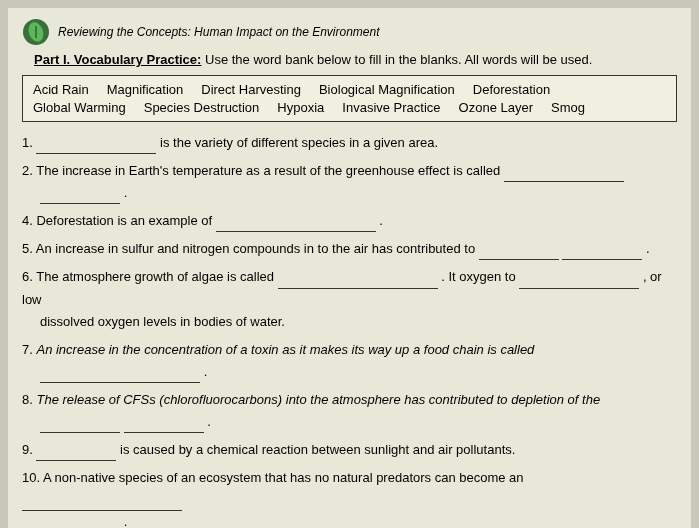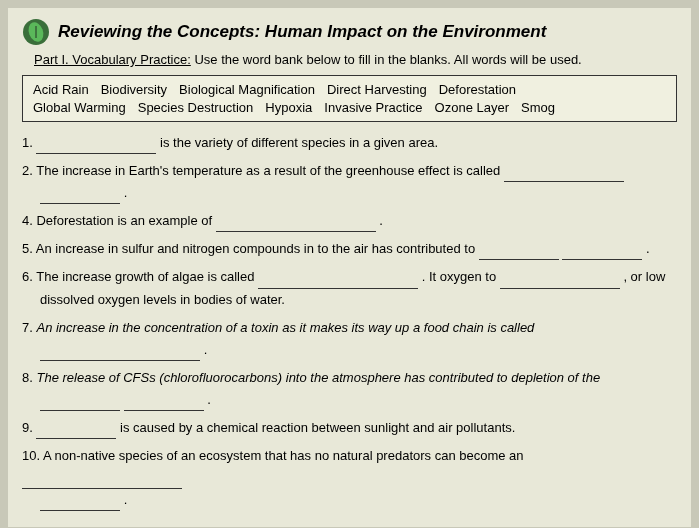--- a/index.html
+++ b/index.html
@@ -19,45 +19,45 @@
       display: flex;
       align-items: center;
       gap: 8px;
       margin-bottom: 6px;
     }
     .header-icon {
       width: 28px;
       height: 28px;
     }
     .title {
-      font-size: 17px;
-      font-weight: bold;
+      font-size: 12px;
+      font-weight: normal;
       font-style: italic;
       text-align: center;
     }
     .subtitle {
       font-size: 13px;
       margin-bottom: 8px;
     }
     .subtitle span.bold-underline {
-      font-weight: normal;
+      font-weight: bold;
       text-decoration: underline;
       padding-left: 12px;
     }
     .word-bank {
       border: 1.5px solid #333;
       padding: 6px 10px;
       margin-bottom: 10px;
       background: #f0f0e0;
       font-size: 13px;
     }
     .word-bank-row {
       display: flex;
       flex-wrap: wrap;
-      gap: 4px 12px;
+      gap: 4px 18px;
     }
     .word-item {
       white-space: nowrap;
     }
     .questions {
       font-size: 13px;
       line-height: 1.7;
     }
     .q-num {
       font-weight: normal;
@@ -97,23 +97,23 @@
     <div class="title">Reviewing the Concepts: Human Impact on the Environment</div>
   </div>
 
   <div class="subtitle">
     <span class="bold-underline">Part I. Vocabulary Practice:</span><span> Use the word bank below to fill in the blanks. All words will be used.</span>
   </div>
 
   <div class="word-bank">
     <div class="word-bank-row">
       <span class="word-item">Acid Rain</span>
-      <span class="word-item">Biodiversity</span>
+      <span class="word-item">Magnification</span>
+      <span class="word-item">Direct Harvesting</span>
       <span class="word-item">Biological Magnification</span>
-      <span class="word-item">Direct Harvesting</span>
       <span class="word-item">Deforestation</span>
     </div>
     <div class="word-bank-row" style="margin-top:3px;">
       <span class="word-item">Global Warming</span>
       <span class="word-item">Species Destruction</span>
       <span class="word-item">Hypoxia</span>
       <span class="word-item">Invasive Practice</span>
       <span class="word-item">Ozone Layer</span>
       <span class="word-item">Smog</span>
     </div>
@@ -148,21 +148,21 @@
       <span class="q-num">5.</span>
       <span>An increase in sulfur and nitrogen compounds in to the air has contributed to </span>
       <span class="blank blank-short"></span>
       <span> </span>
       <span class="blank blank-short"></span>
       <span>.</span>
     </div>
 
     <div class="q-block">
       <span class="q-num">6.</span>
-      <span>The increase growth of algae is called </span>
+      <span>The atmosphere growth of algae is called </span>
       <span class="blank blank-long"></span>
       <span>. It oxygen to </span>
       <span class="blank"></span>
       <span>, or low</span>
       <br>
       <span style="margin-left:18px;">dissolved oxygen levels in bodies of water.</span>
     </div>
 
     <div class="q-block">
       <span class="q-num">7.</span>

